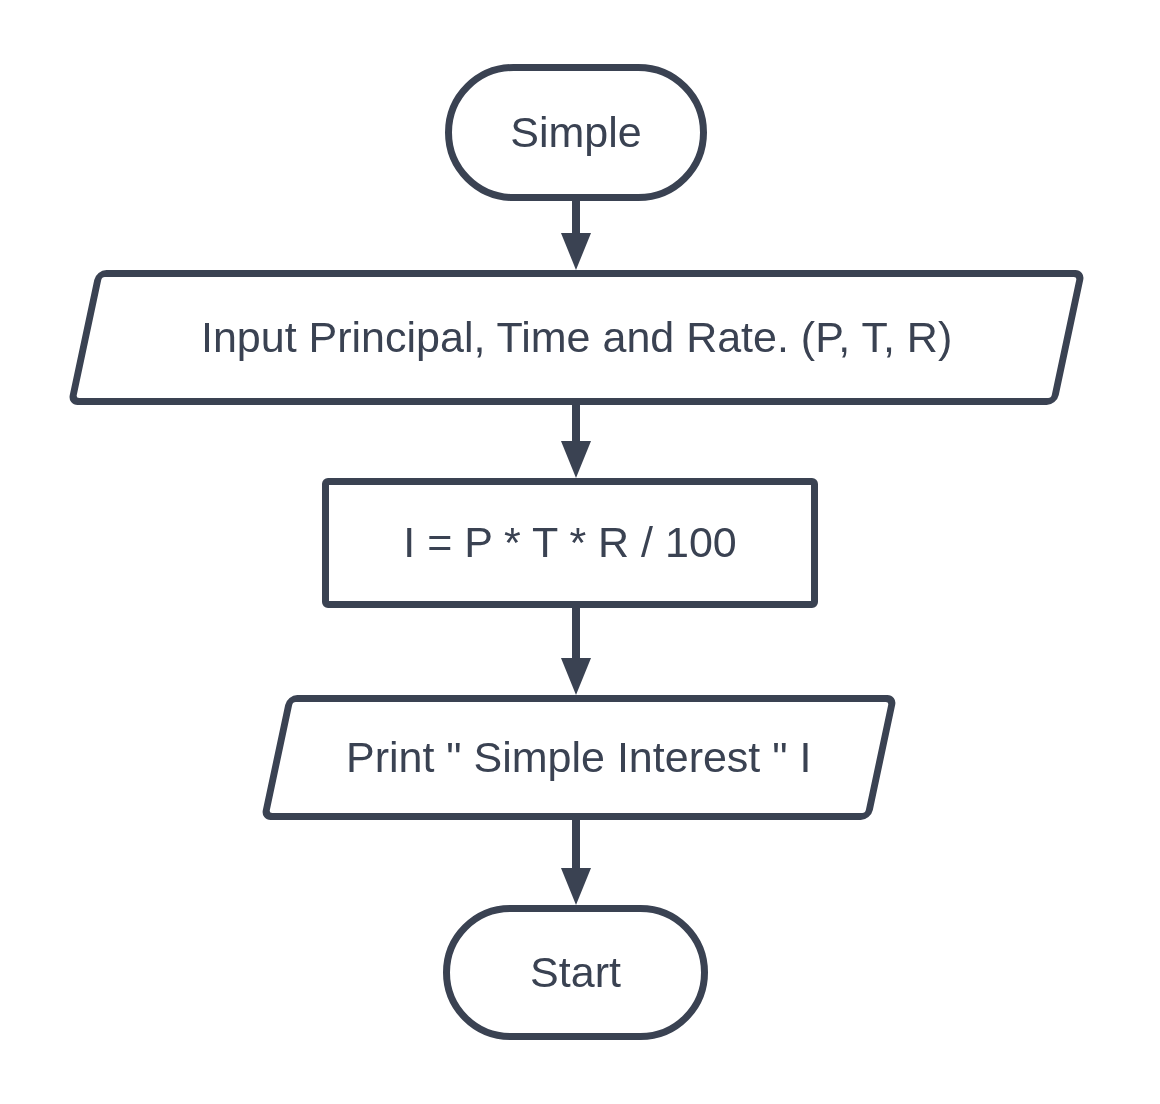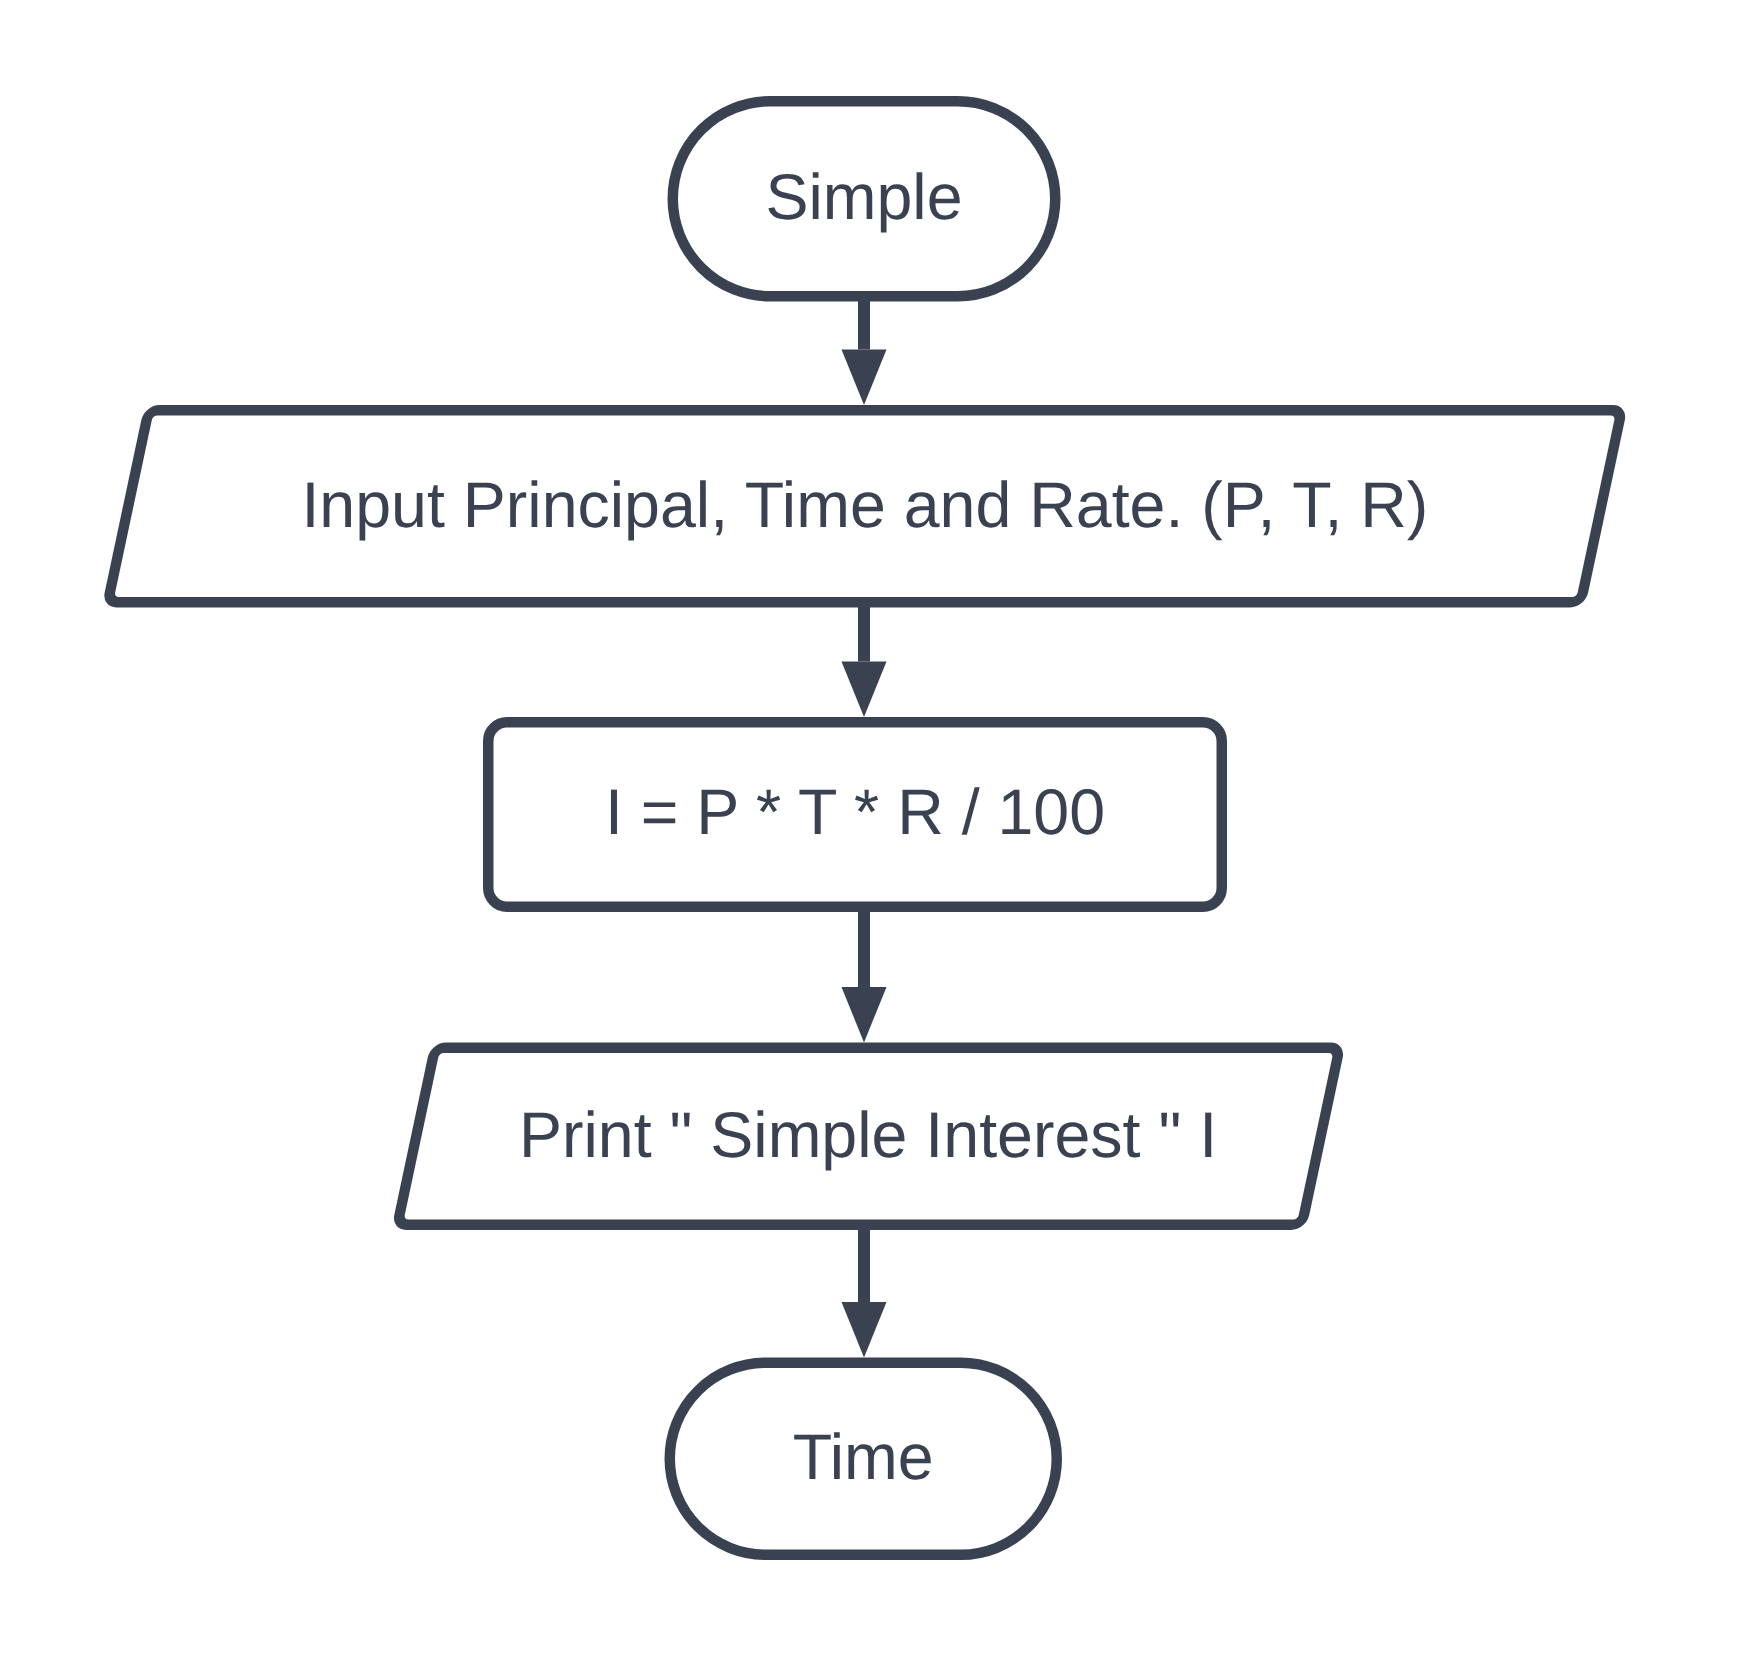--- a/index.html
+++ b/index.html
@@ -32,21 +32,21 @@
     color: var(--text);
     font-size: 43px;
     line-height: 1.15;
     text-align: center;
     white-space: nowrap;
   }
   .terminator {
     border-radius: 70px;
   }
   .process {
-    border-radius: 16px;
+    border-radius: 6px;
   }
   .io {
     transform: skewX(-12deg);
     border-radius: 10px;
   }
   .io .node-label {
     display: inline-block;
     transform: skewX(12deg);
   }
   
@@ -118,16 +118,16 @@
   <div class="node io node-print">
     <span class="node-label">Print " Simple Interest " I</span>
   </div>
 
   <div class="arrow arrow-4">
     <div class="arrow-shaft"></div>
     <div class="arrow-head"></div>
   </div>
 
   <div class="node terminator node-stop">
-    <span class="node-label">Time</span>
+    <span class="node-label">Start</span>
   </div>
 
 </div>
 
 </body></html>

